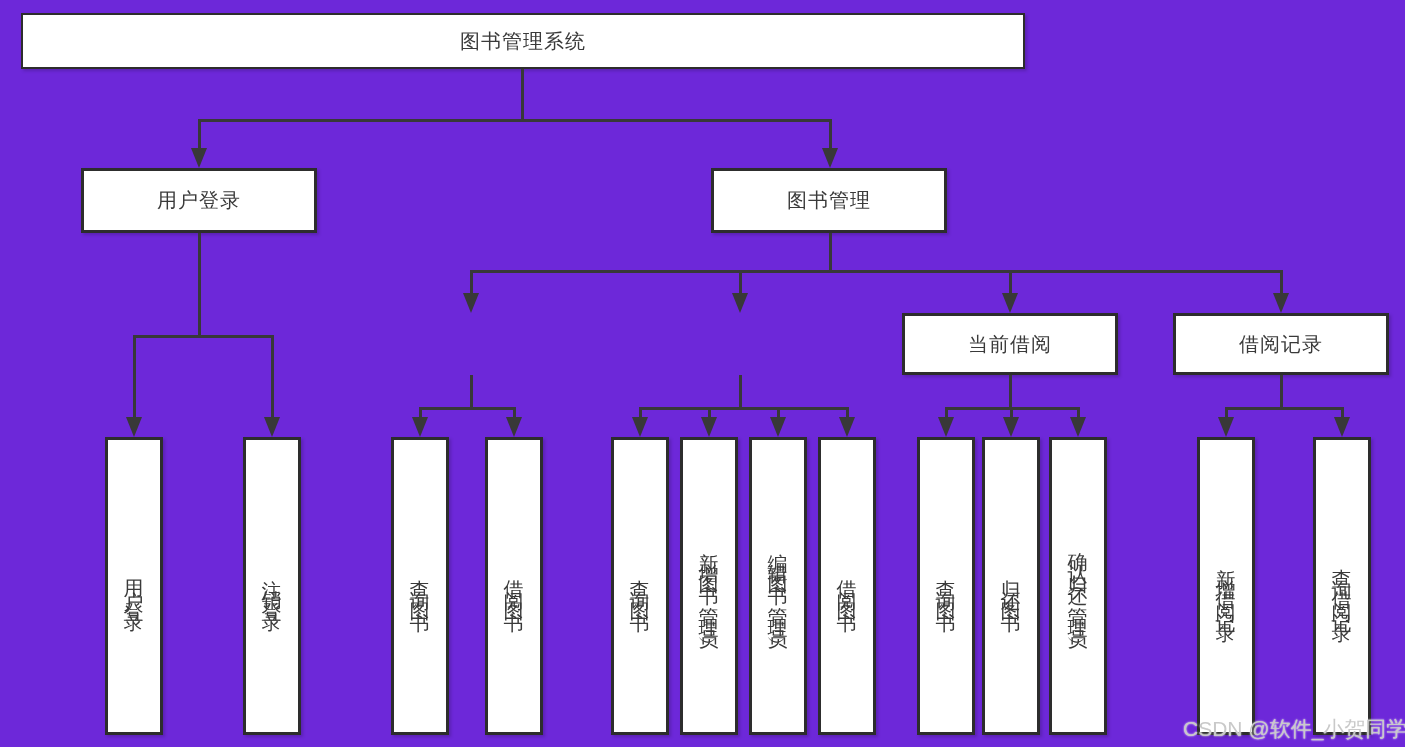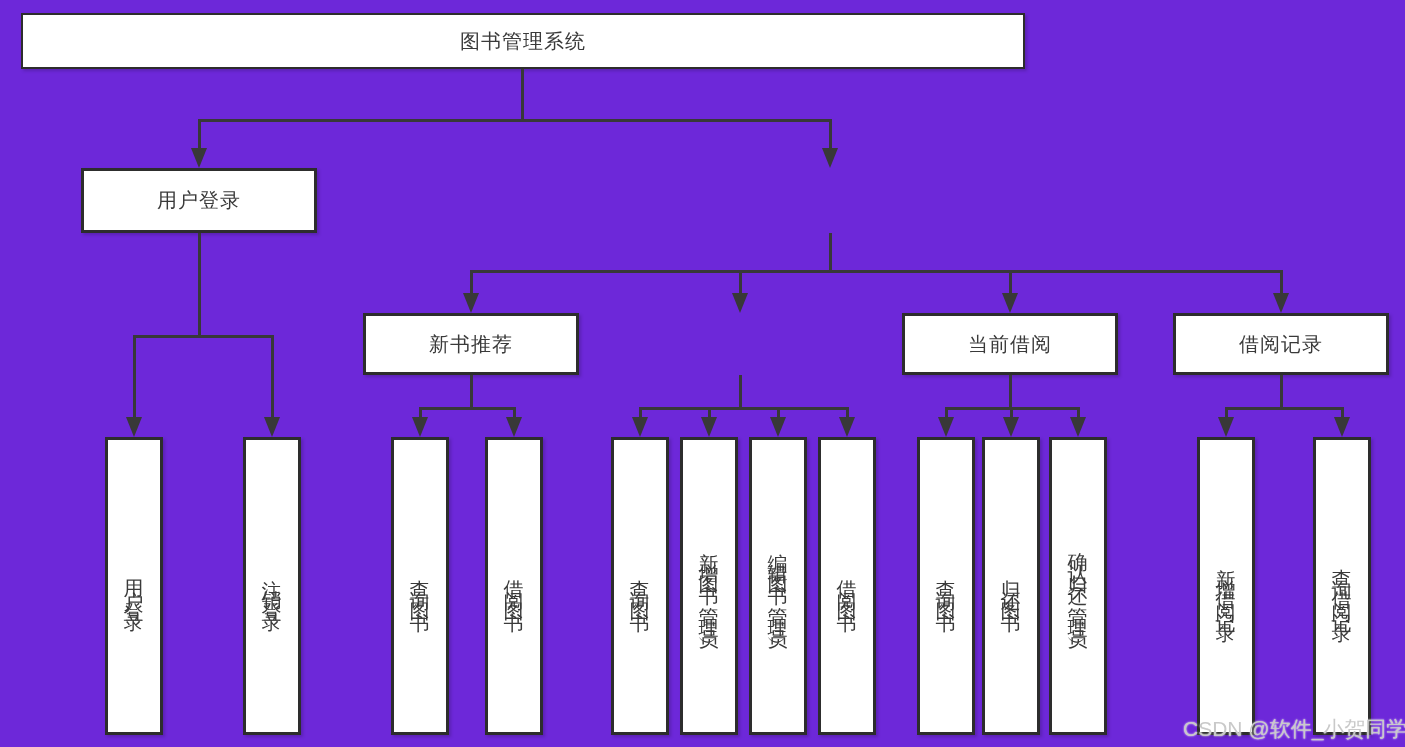--- a/index.html
+++ b/index.html
@@ -60,40 +60,40 @@
   <div class="box root" style="left:21px; top:13px; width:1004px; height:56px;">图书管理系统</div>
 
   <div class="vline" style="left:521px; top:69px; height:53px;"></div>
   <div class="hline" style="left:198px; top:119px; width:634px;"></div>
   <div class="vline" style="left:198px; top:121px; height:28px;"></div>
   <div class="arrow" style="left:191px; top:148px;"></div>
   <div class="vline" style="left:829px; top:121px; height:28px;"></div>
   <div class="arrow" style="left:822px; top:148px;"></div>
 
   <div class="box" style="left:81px; top:168px; width:236px; height:65px;">用户登录</div>
+  <div class="box" style="left:711px; top:168px; width:236px; height:65px;">图书管理</div>
 
   <div class="vline" style="left:198px; top:233px; height:104px;"></div>
   <div class="hline" style="left:133px; top:335px; width:141px;"></div>
   <div class="vline" style="left:133px; top:337px; height:80px;"></div>
   <div class="arrow" style="left:126px; top:417px;"></div>
   <div class="vline" style="left:271px; top:337px; height:80px;"></div>
   <div class="arrow" style="left:264px; top:417px;"></div>
 
   <div class="vline" style="left:829px; top:233px; height:39px;"></div>
   <div class="hline" style="left:470px; top:270px; width:813px;"></div>
   <div class="vline" style="left:470px; top:272px; height:21px;"></div>
   <div class="arrow" style="left:463px; top:293px;"></div>
   <div class="vline" style="left:739px; top:272px; height:21px;"></div>
   <div class="arrow" style="left:732px; top:293px;"></div>
   <div class="vline" style="left:1009px; top:272px; height:21px;"></div>
   <div class="arrow" style="left:1002px; top:293px;"></div>
   <div class="vline" style="left:1280px; top:272px; height:21px;"></div>
   <div class="arrow" style="left:1273px; top:293px;"></div>
 
-  <div class="box" style="left:363px; top:313px; width:216px; height:62px;">新书推荐</div>
   <div class="box" style="left:902px; top:313px; width:216px; height:62px;">当前借阅</div>
   <div class="box" style="left:1173px; top:313px; width:216px; height:62px;">借阅记录</div>
 
   <div class="vline" style="left:470px; top:375px; height:34px;"></div>
   <div class="hline" style="left:419px; top:407px; width:97px;"></div>
   <div class="vline" style="left:419px; top:409px; height:10px;"></div>
   <div class="arrow" style="left:412px; top:417px;"></div>
   <div class="vline" style="left:513px; top:409px; height:10px;"></div>
   <div class="arrow" style="left:506px; top:417px;"></div>
 

